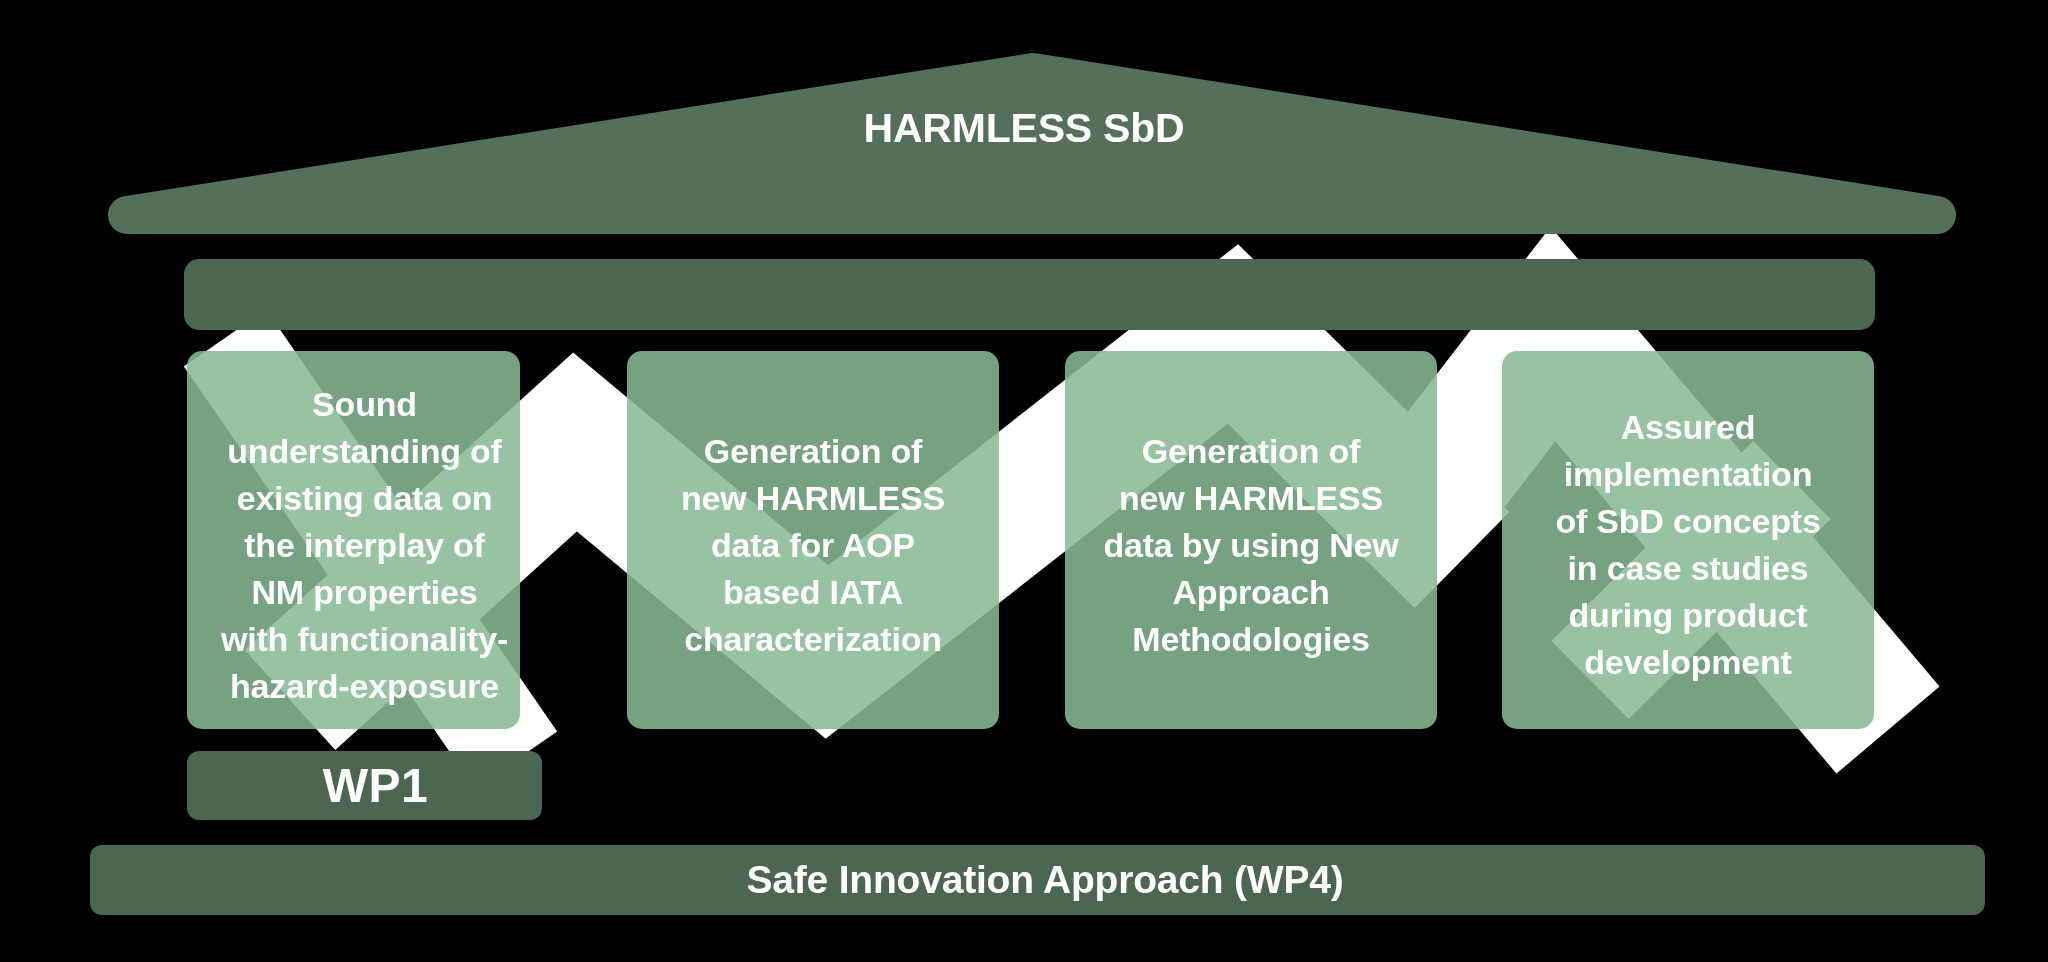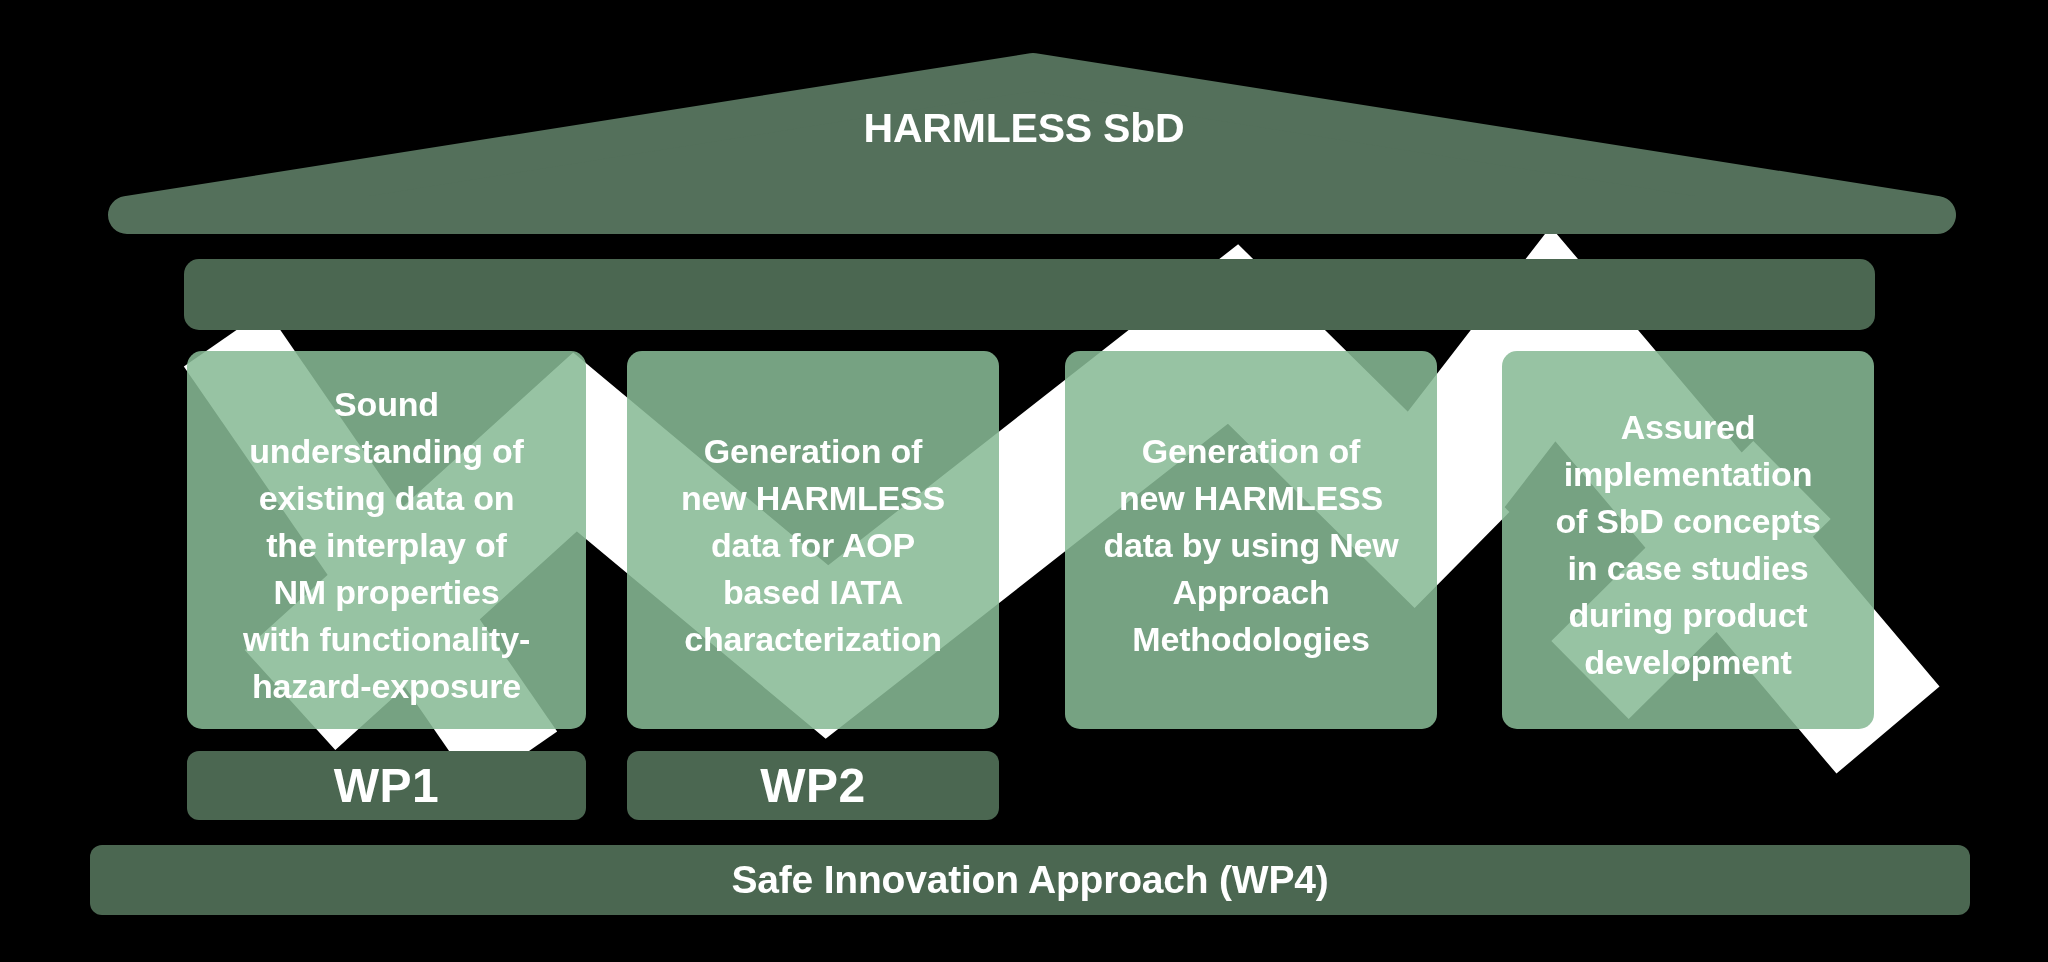--- a/index.html
+++ b/index.html
@@ -34,23 +34,23 @@
   .wp-bar{
     position:absolute;top:751px;height:69px;
     background:var(--bar,#4B6751);border-radius:12px;
     display:flex;align-items:center;justify-content:center;
     color:var(--text,#fff);font-weight:700;font-size:48px;letter-spacing:0.5px;
   }
   .foundation{
     position:absolute;left:90px;top:845px;width:1880px;height:70px;
     background:var(--bar,#4B6751);border-radius:12px;
     display:flex;align-items:center;justify-content:center;
-    color:var(--text,#fff);font-weight:700;font-size:39px;letter-spacing:-0.2px;
+    color:var(--text,#fff);font-weight:700;font-size:39px;letter-spacing:-0.2px;padding-left:15px;
   }
-  .p1{left:187px;width:399px;}
+  .p1{left:187px;width:333px;padding-left:22px;}
   .p2{left:627px;width:372px;}
   .p3{left:1065px;width:372px;}
   .p4{left:1502px;width:372px;}
 </style>
 </head>
 <body>
 
 <div class="stage" style="--background: #000000; --roof: #54705B; --bar: #4B6751; --pillar: rgba(136,186,149,0.87); --ribbon: #FFFFFF; --text: #FFFFFF;">
 
   <svg viewBox="0 0 2048 962">
@@ -97,19 +97,18 @@
   <div class="pillar p4">
     <div class="pillar-text">Assured
 implementation
 of SbD concepts
 in case studies
 during product
 development</div>
   </div>
 
   <div class="wp-bar p1">WP1</div>
-  <div class="wp-bar p2">WP2</div>
 
   <div class="foundation">
     <span>Safe Innovation Approach (WP4)</span>
   </div>
 
 </div>
 
 </body></html>

